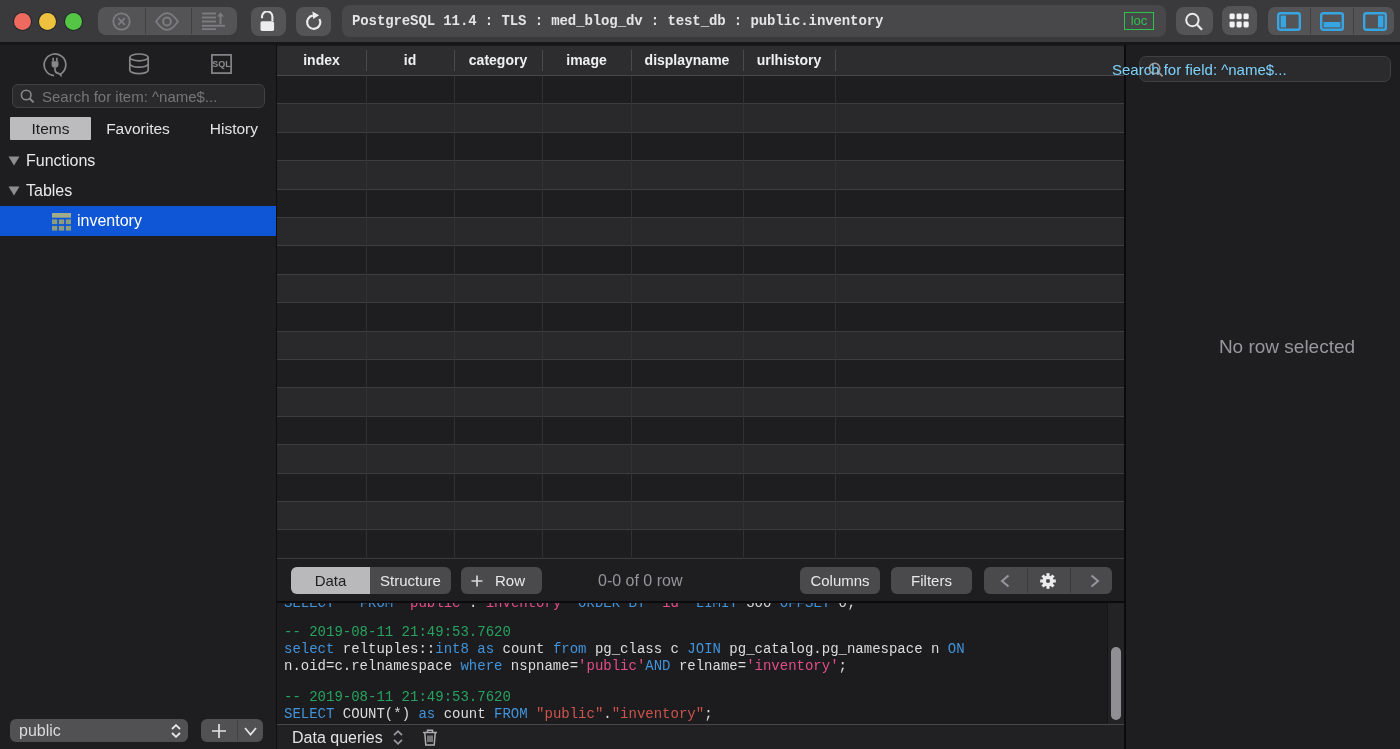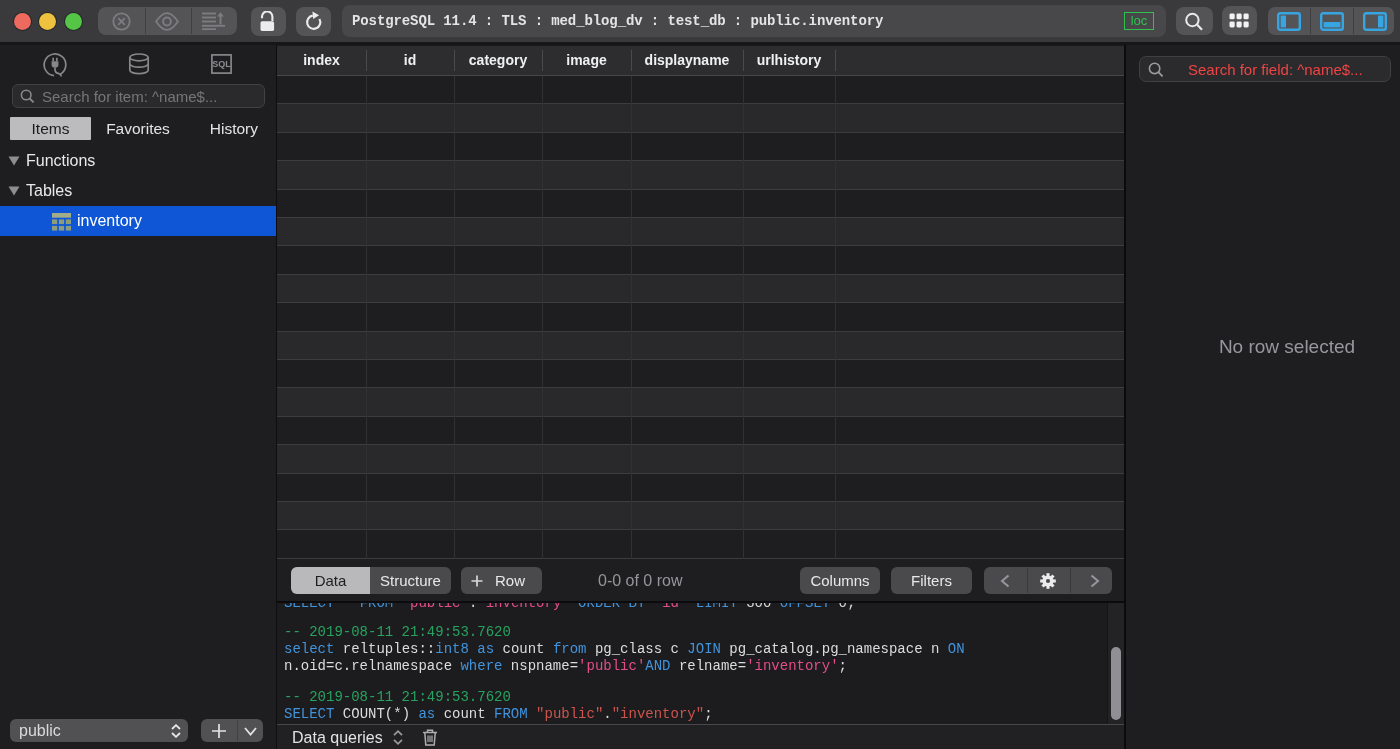--- a/index.html
+++ b/index.html
@@ -288,16 +288,16 @@
   </svg>
 
   <div id="vline-l" class="abs"></div>
   <div id="vline-r" class="abs"></div>
 
   <div id="rsearch" class="abs"></div>
   <svg class="abs" style="left:1148px; top:62px;" width="16" height="16" viewBox="0 0 16 16">
     <circle cx="6.6" cy="6.4" r="5.2" fill="none" stroke="#9b9b9e" stroke-width="1.6"></circle>
     <path d="M10.4 10.2 L14.6 14.4" stroke="#9b9b9e" stroke-width="1.8"></path>
   </svg>
-  <div class="abs" style="left:1188px; top:56px; height:41px; line-height:27px; font-size:15px; color:#ef4444;">Search for field: ^name$...</div>
+  <div class="abs" style="left:1112px; top:56px; height:41px; line-height:27px; font-size:15px; color:#7dd3fc;">Search for field: ^name$...</div>
   <div class="abs" style="left:1126px; top:336px; width:322px; height:24px; text-align:center; font-size:19px; color:#98989c;">No row selected</div>
 
 </div>
 
 </body></html>

